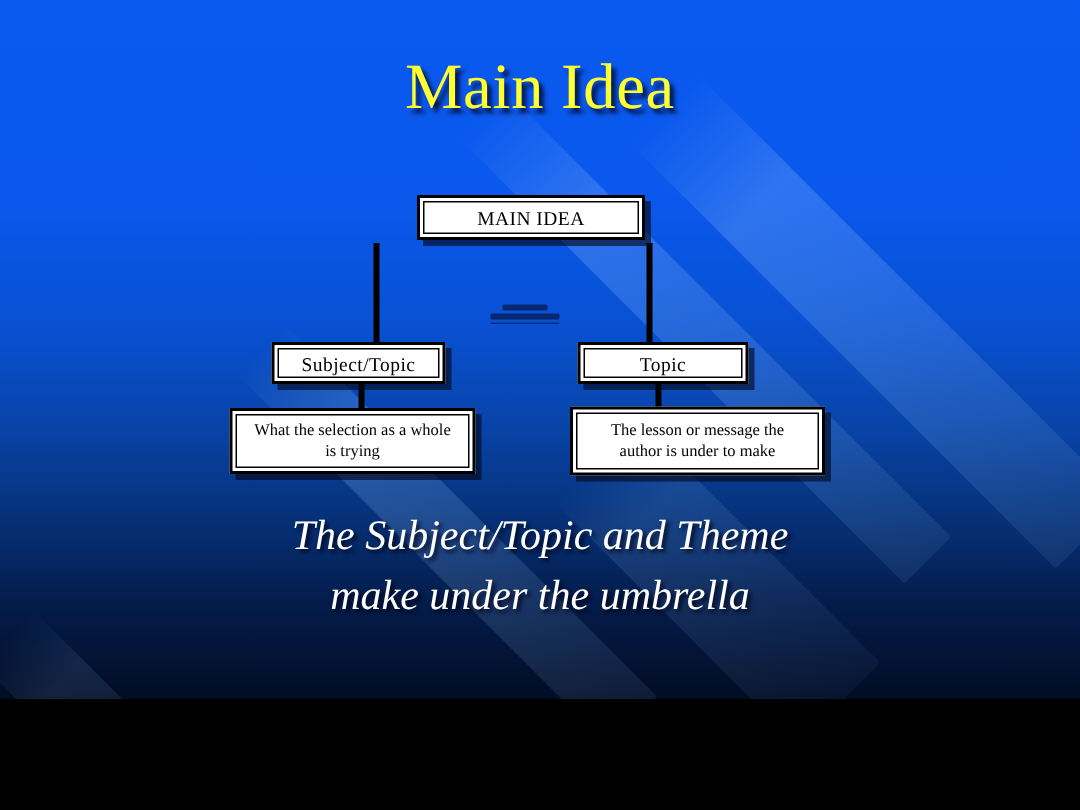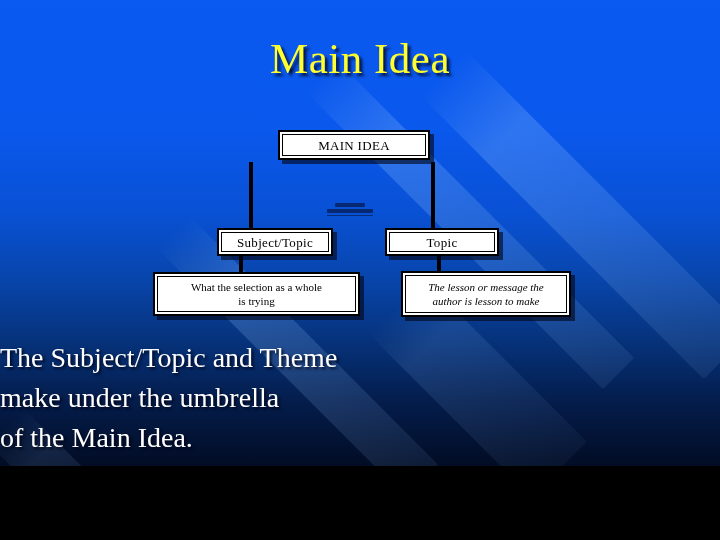--- a/index.html
+++ b/index.html
@@ -48,40 +48,41 @@
     position:absolute; background:#fff; border:2px solid #000;
     box-shadow: 4px 4px 0 rgba(1,6,25,0.62);
     z-index:3;
   }
   .node-inner {
     position:absolute; inset:2px; border:1px solid #000;
     display:flex; flex-direction:column; align-items:center; justify-content:center;
     text-align:center; color:#000; overflow:hidden;
   }
   .node-main    { left:278px; top:130px; width:148px; height:26px; }
-  .node-subject { left:217px; top:228px; width:112px; height:24px;font-family:Liberation Serif, serif; }
+  .node-subject { left:181px; top:228px; width:112px; height:24px;font-family:Liberation Serif, serif; }
   .node-theme   { left:385px; top:228px; width:110px; height:24px; }
-  .node-subject-desc { left:153px; top:272px; width:160px; height:40px;padding-left:43px; }
-  .node-theme-desc   { left:401px; top:271px; width:166px; height:42px;font-style:italic; }
+  .node-subject-desc { left:153px; top:272px; width:160px; height:40px; }
+  .node-theme-desc   { left:380px; top:271px; width:166px; height:42px; }
 
   .node-label { font-size:13px; line-height:15px; white-space:nowrap; letter-spacing:0.3px; }
   .desc-line  { font-size:11px; line-height:14px; white-space:nowrap; }
 
   
   .fineprint { position:absolute; left:327px; top:202px; width:46px; height:16px; z-index:2; }
   .fp1 { position:absolute; left:8px; top:1px;  width:30px; height:4px; background:rgba(5,25,80,0.75); border-radius:1px; }
   .fp2 { position:absolute; left:0;   top:7px;  width:46px; height:4px; background:rgba(5,25,80,0.75); border-radius:1px; }
   .fp3 { position:absolute; left:0;   top:13px; width:46px; height:1px; background:rgba(10,40,110,0.9); }
 
   .body-text {
     position:absolute; top:338px; left:0; width:100%;
-    text-align:left; color:#ffffff;
+    text-align:center; color:#ffffff;
     font-size:28px; line-height:40px;
     text-shadow: 2px 2px 3px rgba(0,0,20,0.85);
     z-index:3;
+    font-style:italic;
   }
 </style>
 </head>
 <body>
 
 <div class="slide">
 
   <div class="band band1"></div>
   <div class="band band2"></div>
   <div class="band band3"></div>
@@ -116,29 +117,28 @@
   <div class="node node-subject-desc">
     <div class="node-inner">
       <span class="desc-line">What the selection as a whole</span>
       <span class="desc-line">is trying</span>
     </div>
   </div>
 
   <div class="node node-theme-desc">
     <div class="node-inner">
       <span class="desc-line">The lesson or message the</span>
-      <span class="desc-line">author is lesson to make</span>
+      <span class="desc-line">author is under to make</span>
     </div>
   </div>
 
   <div class="fineprint">
     <div class="fp1"></div>
     <div class="fp2"></div>
     <div class="fp3"></div>
   </div>
 
   <div class="body-text">
     <div>The Subject/Topic and Theme</div>
     <div>make under the umbrella</div>
-    <div>of the Main Idea.</div>
   </div>
 
 </div>
 
 </body></html>

